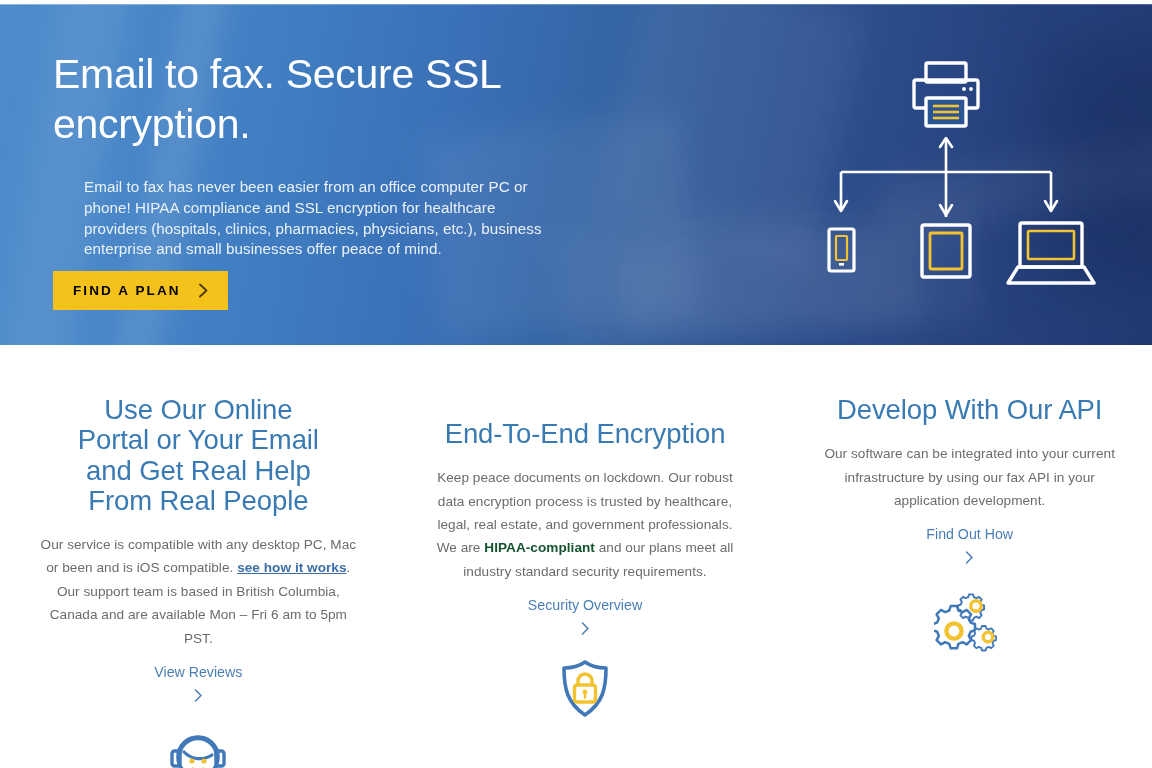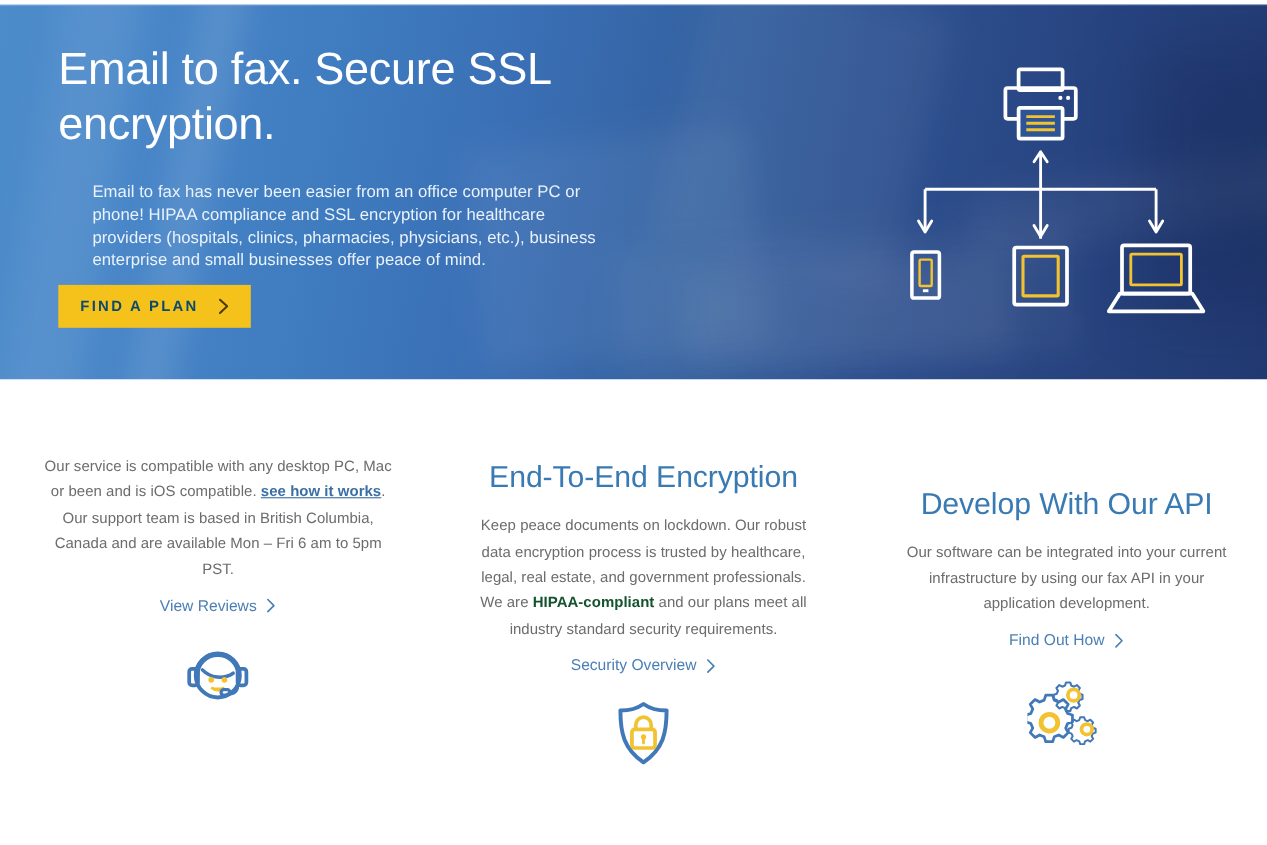--- a/index.html
+++ b/index.html
@@ -73,21 +73,21 @@
   .hero-inner {
     position: relative;
     z-index: 3;
     width: 1152px;
     height: 100%;
   }
 
   .hero-copy {
     position: absolute;
     left: 53px;
-    top: 32px;
+    top: 44px;
     width: 520px;
   }
 
   .hero-title {
     color: #ffffff;
     font-size: 41px;
     line-height: 1.23;
     font-weight: 400;
     letter-spacing: -.3px;
     width: 470px;
@@ -103,21 +103,21 @@
     margin-left: 31px;
   }
 
   .cta {
     display: inline-flex;
     align-items: center;
     gap: 17px;
     margin-top: 11px;
     padding: 12px 19px 12px 20px;
     background: #f5c21b;
-    color: #0c4a6e;
+    color: #000000;
     font-size: 13.5px;
     font-weight: 700;
     letter-spacing: 2.1px;
     border: none;
     cursor: pointer;
     font-family: "Liberation Sans", sans-serif;
   }
   .cta .chev { display: block; line-height: 0; }
 
   .hero-art {
@@ -140,21 +140,21 @@
   .col {
     flex: 1 1 0;
     padding-top: 50px;
     display: flex;
     flex-direction: column;
     align-items: center;
     text-align: center;
   }
   .col-1 { padding-left: 36px; padding-right: 36px; }
   .col-2 { padding-left: 26px; padding-right: 26px; margin-top: 24px; }
-  .col-3 { padding-left: 34px; padding-right: 20px; margin-top: 48px; }
+  .col-3 { padding-left: 34px; padding-right: 20px; }
 
   .col-title {
     color: #3a7ab3;
     font-size: 27.5px;
     line-height: 1.1;
     font-weight: 400;
     letter-spacing: -.1px;
   }
   .col-1 .col-title { max-width: 250px; }
   .col-2 .col-title { max-width: 330px; }
@@ -186,20 +186,21 @@
 
   .col-link {
     display: inline-flex;
     align-items: center;
     gap: 9px;
     margin-top: 14px;
     color: #4a7fb5;
     font-size: 14.2px;
     text-decoration: none;
     cursor: pointer;
+    flex-direction: column;
   }
   .col-link .chev { line-height: 0; }
 
   .col-icon { margin-top: 20px; line-height: 0; }
   .col-1 .col-icon { margin-top: 23px; }
   .col-2 .col-icon { margin-top: 24px; }
   .col-3 .col-icon { margin-top: 26px; }
 </style>
 </head>
 <body>
@@ -280,20 +281,21 @@
             <path d="M222 210 L288 210 L298 226 L212 226 Z" fill="none" stroke="#ffffff" stroke-width="3.4" stroke-linejoin="round"></path>
           </g>
         </svg>
       </div>
     </div>
   </section>
 
   <section class="features">
 
     <div class="col col-1">
+      <h2 class="col-title">Use Our Online Portal or Your Email and Get Real Help From Real People</h2>
       <p class="col-body">
         <span>Our service is compatible with any desktop PC, Mac or been and is iOS compatible. </span><a class="inline-link">see how it works</a><span>. Our support team is based in British Columbia, Canada and are available Mon – Fri 6 am to 5pm PST.</span>
       </p>
       <a class="col-link">
         <span>View Reviews</span>
         <span class="chev">
           <svg width="9" height="13" viewBox="0 0 9 13">
             <path d="M1.5 1 L7 6.5 L1.5 12" fill="none" stroke="#4a7fb5" stroke-width="1.5" stroke-linecap="round" stroke-linejoin="round"></path>
           </svg>
         </span>

